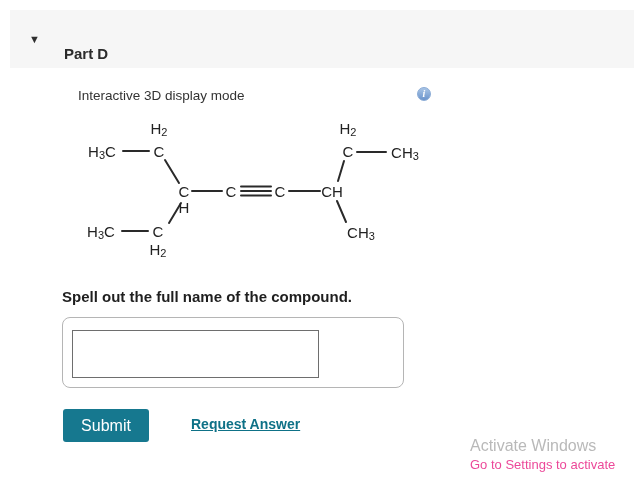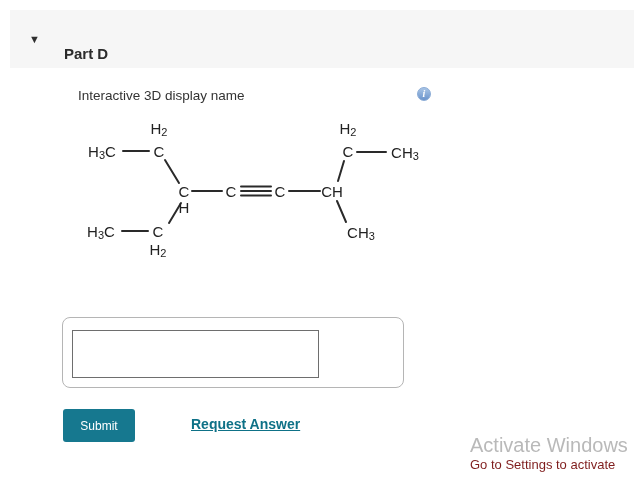--- a/index.html
+++ b/index.html
@@ -36,43 +36,43 @@
     position:absolute;left:62px;top:317px;width:342px;height:71px;
     border:1px solid #b5b5b5;border-radius:8px;background:#fff;box-sizing:border-box;
   }
   .answer-input{
     position:absolute;left:9px;top:12px;width:247px;height:48px;
     border:1px solid #6e6e6e;border-radius:0;background:#fff;box-sizing:border-box;
     font-family:"Liberation Sans",sans-serif;font-size:14px;color:#222;padding:2px 6px;
     outline:none;
   }
   .submit-btn{
-    position:absolute;left:63px;top:409px;width:72px;height:33px;
+    position:absolute;left:63px;top:409px;width:86px;height:33px;
     background:var(--accent,#16788f);color:#fff;border:none;border-radius:3px;
-    font-family:"Liberation Sans",sans-serif;font-size:12px;cursor:pointer;
+    font-family:"Liberation Sans",sans-serif;font-size:16px;cursor:pointer;
   }
   .request-link{
     position:absolute;left:174px;top:416px;font-size:14px;font-weight:bold;
     color:var(--link,#0e7187);text-decoration:underline;cursor:pointer;padding-left:17px;
   }
   .watermark{position:absolute;left:470px;top:435px;white-space:nowrap;}
-  .watermark-line1{font-size:20px;color:#b9b9b9;line-height:21px;}
-  .watermark-line2{font-size:13px;color:#7f1d1d;line-height:17px;}
+  .watermark-line1{font-size:16px;color:#b9b9b9;line-height:21px;}
+  .watermark-line2{font-size:13px;color:#ec4899;line-height:17px;}
 </style>
 </head>
 <body>
 
 <div class="screen">
 
   <div class="part-header">
     <span class="caret">▼</span>
     <span class="part-title">Part D</span>
   </div>
 
-  <span class="mode-label">Interactive 3D display name</span>
+  <span class="mode-label">Interactive 3D display mode</span>
   <span class="info-icon">i</span>
 
   <svg class="structure" id="structure-svg" width="360" height="155" viewBox="0 0 360 155">
       <line x1="43" y1="39" x2="69" y2="39" class="bond"></line>
       <line x1="85" y1="48" x2="99" y2="71" class="bond"></line>
       <line x1="112" y1="79" x2="142" y2="79" class="bond"></line>
       <line x1="161" y1="74.5" x2="191" y2="74.5" class="bond"></line>
       <line x1="161" y1="79" x2="191" y2="79" class="bond"></line>
       <line x1="161" y1="83.5" x2="191" y2="83.5" class="bond"></line>
       <line x1="209" y1="79" x2="240" y2="79" class="bond"></line>
@@ -91,20 +91,21 @@
       <text x="252" y="79" class="atom"><tspan dy="0">C</tspan><tspan dy="0">H</tspan></text>
       <text x="268" y="16" class="atom"><tspan dy="0">H</tspan><tspan dy="4" class="sub">2</tspan></text>
       <text x="268" y="39" class="atom"><tspan dy="0">C</tspan></text>
       <text x="325" y="40" class="atom"><tspan dy="0">C</tspan><tspan dy="0">H</tspan><tspan dy="4" class="sub">3</tspan></text>
       <text x="281" y="120" class="atom"><tspan dy="0">C</tspan><tspan dy="0">H</tspan><tspan dy="4" class="sub">3</tspan></text>
       <text x="78" y="119" class="atom"><tspan dy="0">C</tspan></text>
       <text x="78" y="137" class="atom"><tspan dy="0">H</tspan><tspan dy="4" class="sub">2</tspan></text>
       <text x="21" y="119" class="atom"><tspan dy="0">H</tspan><tspan dy="4" class="sub">3</tspan><tspan dy="-4">C</tspan></text>
     </svg>
 
+  <div class="prompt">Spell out the full name of the compound.</div>
 
   <div class="answer-box">
     <input class="answer-input" type="text" placeholder="" style="">
   </div>
 
   <button class="submit-btn">Submit</button>
   <a class="request-link">Request Answer</a>
 
   <div class="watermark">
     <div class="watermark-line1">Activate Windows</div>

